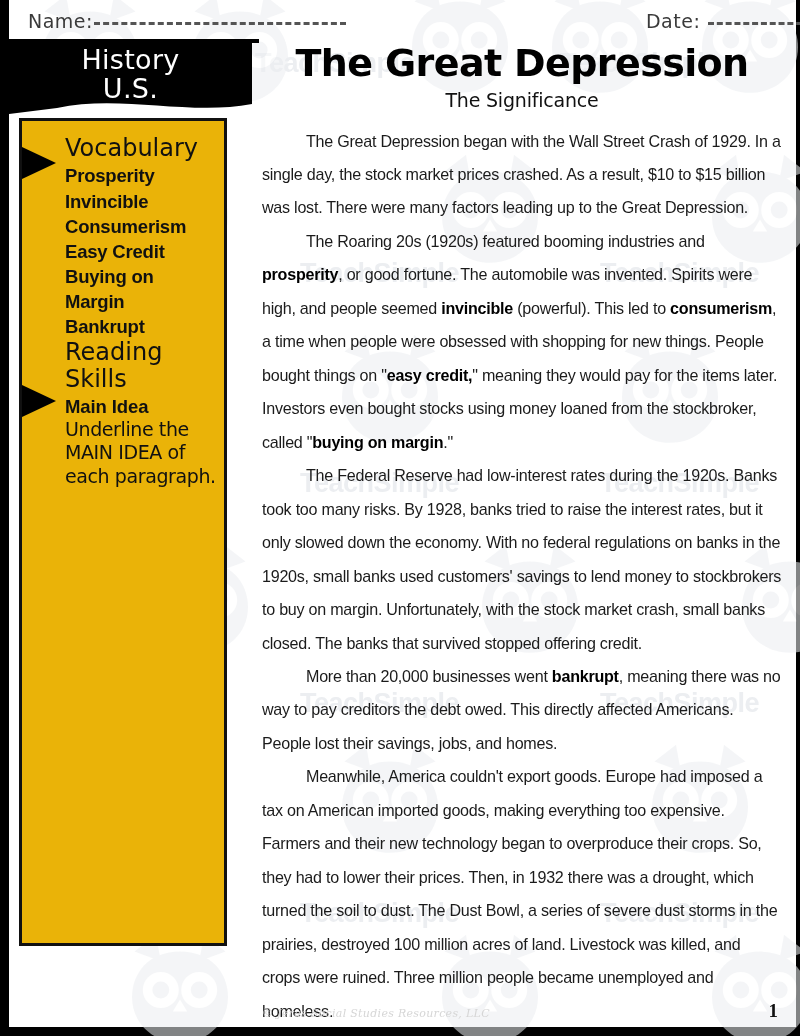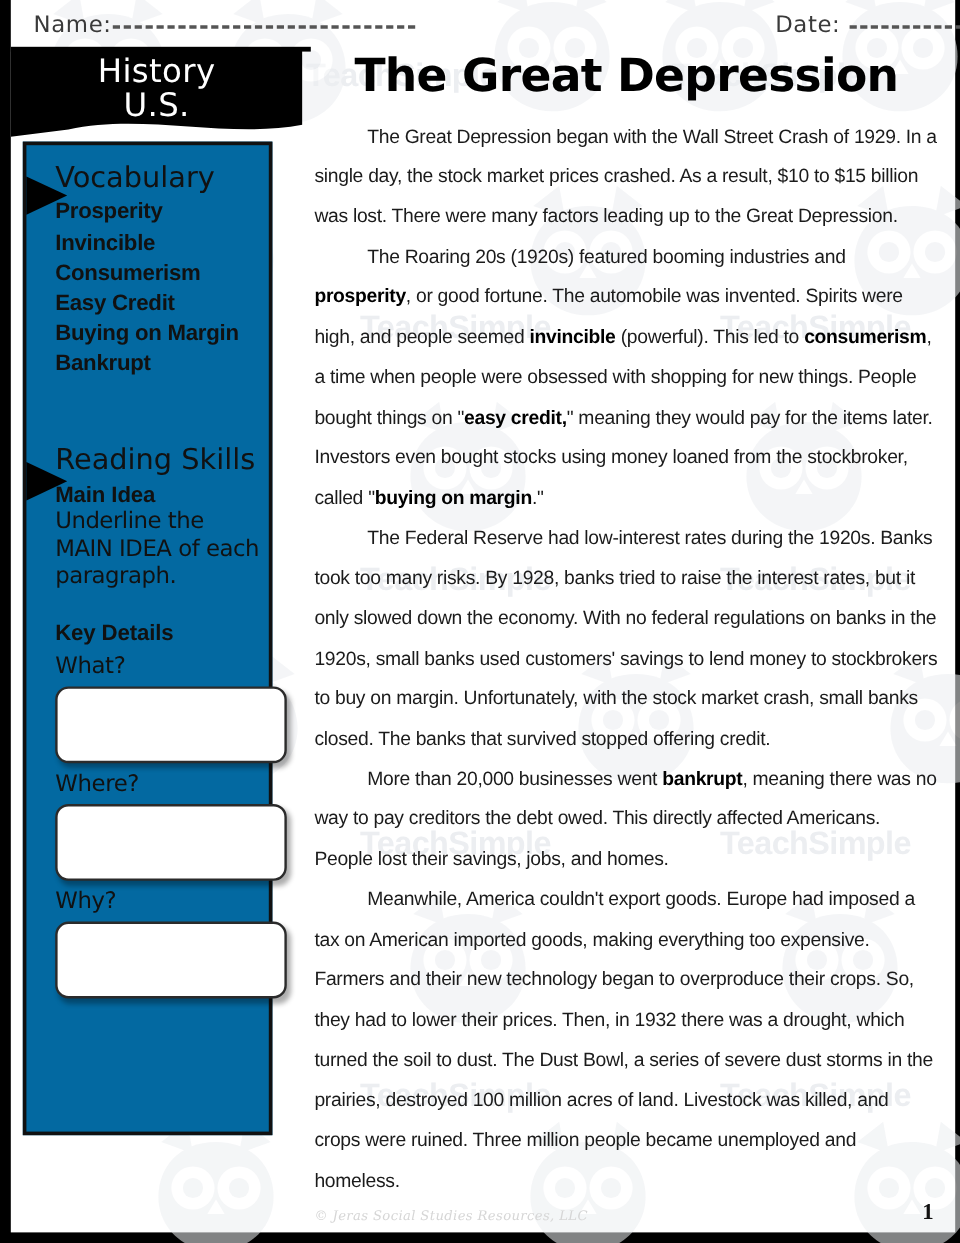--- a/index.html
+++ b/index.html
@@ -126,22 +126,23 @@
   }
 
   
   .sidebar {
     position: absolute;
     left: 19px;
     top: 118px;
     width: 208px;
     height: 828px;
     border: 3px solid #111;
-    background: #0369a1;
+    background: #eab308;
     z-index: 3;
+    padding-left: 19px;
   }
   .sidebar-inner {
     position: relative;
     padding: 14px 8px 0 24px;
     height: 100%;
   }
 
   .arrow-marker {
     position: absolute;
     left: 0;
@@ -166,21 +167,21 @@
   .vocab-list { list-style: none; }
   .vocab-list li {
     font-family: "Liberation Sans", sans-serif;
     font-weight: bold;
     font-size: 18.5px;
     line-height: 1.36;
     color: #111;
     letter-spacing: -0.2px;
   }
 
-  .reading-block { margin-top: 56px; }
+  .reading-block { }
   .skill-head {
     font-family: "Liberation Sans", sans-serif;
     font-weight: bold;
     font-size: 18.5px;
     color: #111;
     margin-top: 4px;
     letter-spacing: -0.1px;
   }
   .skill-body {
     font-family: "DejaVu Sans", sans-serif;
@@ -570,38 +571,28 @@
           <li>Easy Credit</li>
           <li>Buying on Margin</li>
           <li>Bankrupt</li>
         </ul>
 
       <div class="reading-block">
         <div class="sec-title">Reading Skills</div>
         <div class="skill-head">Main Idea</div>
         <div class="skill-body">Underline the MAIN IDEA of each paragraph.</div>
 
-        <div class="kd-block">
-          <div class="skill-head">Key Details</div>
-          <div id="kd-questions">
-              <div class="kd-q">What?</div>
-              <div class="answer-box"></div>
-              <div class="kd-q">Where?</div>
-              <div class="answer-box"></div>
-              <div class="kd-q">Why?</div>
-              <div class="answer-box"></div>
-            </div>
-        </div>
       </div>
 
     </div>
   </div>
 
   <div class="main">
     <h1 class="title">The Great Depression</h1>
+    <div class="subtitle">The Significance</div>
     <div class="body-copy" id="body-copy">
         <p><span>The Great Depression began with the Wall Street Crash of 1929. In a single day, the stock market prices crashed. As a result, $10 to $15 billion was lost. There were many factors leading up to the Great Depression.</span></p>
         <p><span>The Roaring 20s (1920s) featured booming industries and </span><b>prosperity</b><span>, or good fortune. The automobile was invented. Spirits were high, and people seemed </span><b>invincible</b><span> (powerful). This led to </span><b>consumerism</b><span>, a time when people were obsessed with shopping for new things. People bought things on "</span><b>easy credit,</b><span>" meaning they would pay for the items later. Investors even bought stocks using money loaned from the stockbroker, called "</span><b>buying on margin</b><span>."</span></p>
         <p><span>The Federal Reserve had low-interest rates during the 1920s. Banks took too many risks. By 1928, banks tried to raise the interest rates, but it only slowed down the economy. With no federal regulations on banks in the 1920s, small banks used customers' savings to lend money to stockbrokers to buy on margin. Unfortunately, with the stock market crash, small banks closed. The banks that survived stopped offering credit.</span></p>
         <p><span>More than 20,000 businesses went </span><b>bankrupt</b><span>, meaning there was no way to pay creditors the debt owed. This directly affected Americans. People lost their savings, jobs, and homes.</span></p>
         <p><span>Meanwhile, America couldn't export goods. Europe had imposed a tax on American imported goods, making everything too expensive. Farmers and their new technology began to overproduce their crops.  So, they had to lower their prices. Then, in 1932 there was a drought, which turned the soil to dust. The Dust Bowl, a series of severe dust storms in the prairies, destroyed 100 million acres of land. Livestock was killed, and crops were ruined. Three million people became unemployed and homeless.</span></p>
       </div>
   </div>
 
   <div class="copyright">© Jeras Social Studies Resources, LLC</div>

